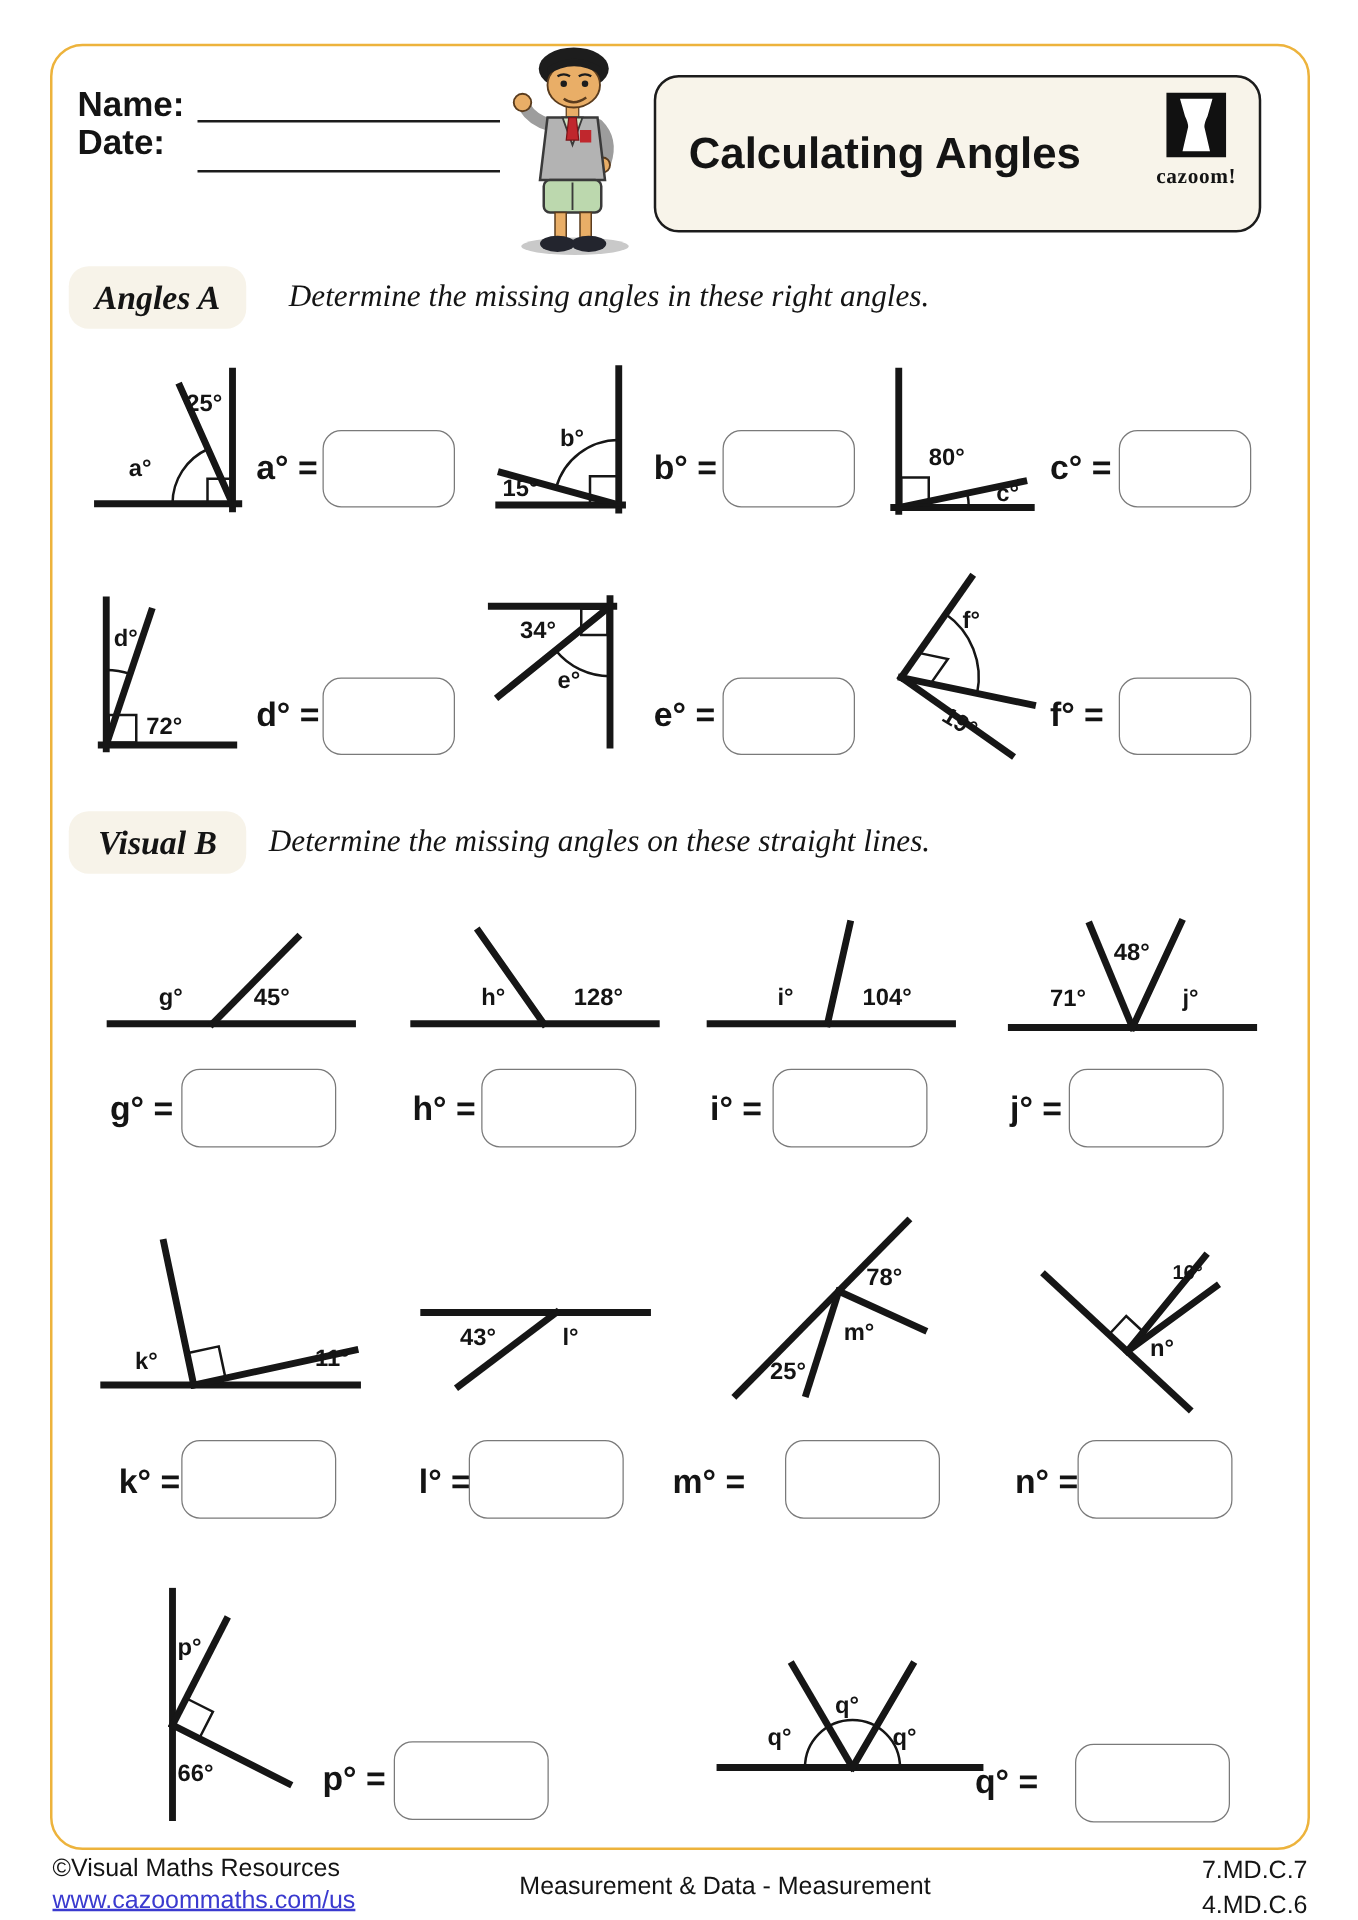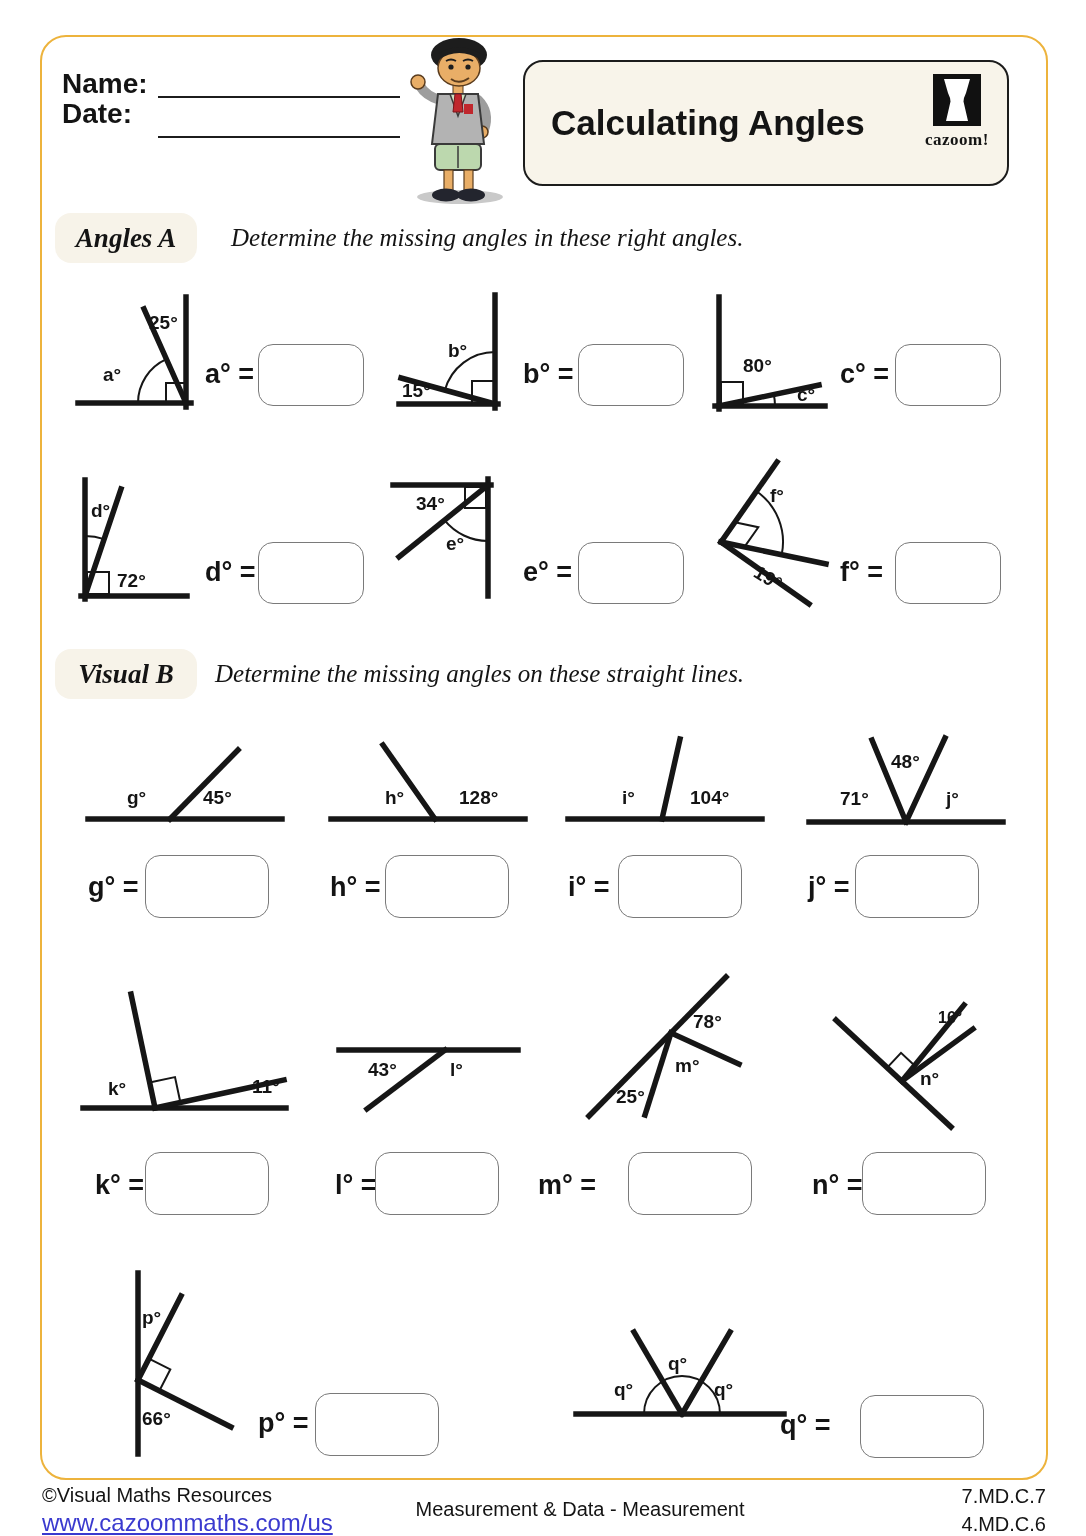--- a/index.html
+++ b/index.html
@@ -19,21 +19,21 @@
   .instruction{font-family:"Liberation Serif",serif;font-style:italic;font-size:25px;white-space:nowrap}
   .ans-label{font-size:27px;font-weight:bold;white-space:nowrap}
   .ans-box{border:1.6px solid #7a7a7a;border-radius:15px;background:#fff}
   .box-a{width:104px;height:60px}
   .box-b{width:122px;height:61px}
   .dl{font:bold 19px "Liberation Sans",sans-serif;fill:#141414}
   .dl-sm{font:bold 16px "Liberation Sans",sans-serif;fill:#141414}
   .ln{stroke:#161616;stroke-width:5.5;fill:none;stroke-linecap:square}
   .thin{stroke:#161616;stroke-width:2;fill:none}
   .footer-txt{font-size:20px;white-space:nowrap}
-  .footer-link{font-size:24px;color:#3A3ACF;text-decoration:underline;white-space:nowrap}
+  .footer-link{font-size:20px;color:#3A3ACF;text-decoration:underline;white-space:nowrap}
   .footer-std{font-size:20px;text-align:right;line-height:28px}
 </style>
 </head>
 <body>
 
 <div class="abs gold-border"></div>
 
 <div class="abs hdr-label" style="left:62px;top:68px">Name:</div>
 <div class="abs write-line" style="left:158px;top:96px"></div>
 <div class="abs hdr-label" style="left:62px;top:98px">Date:</div>

